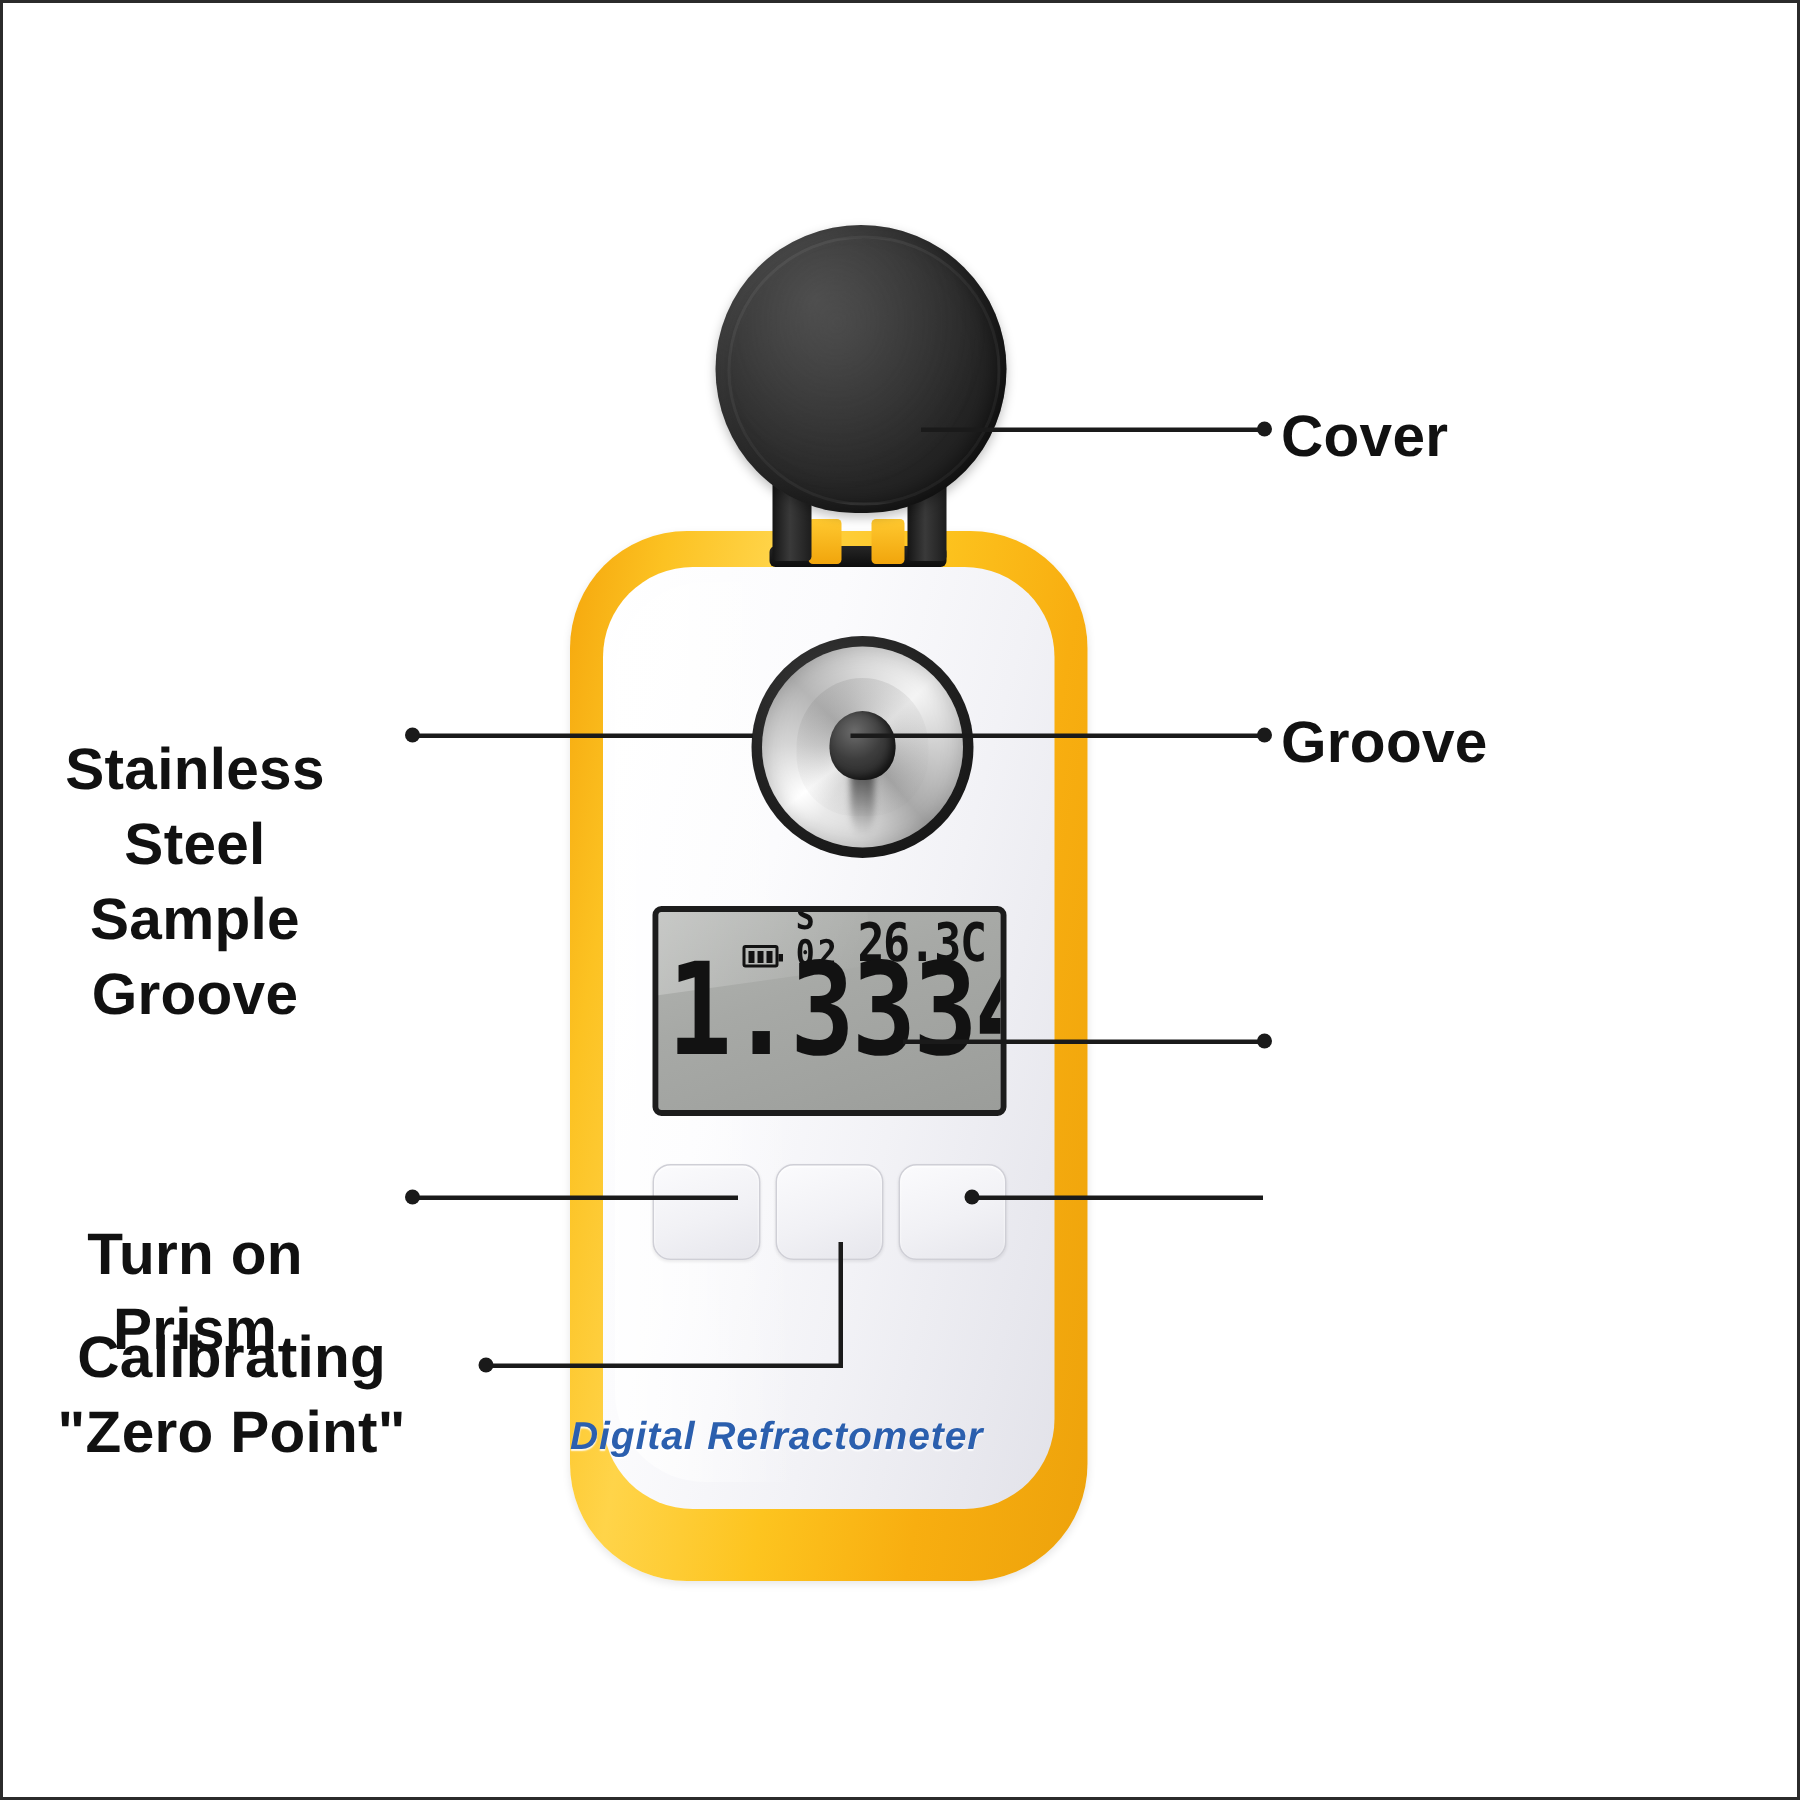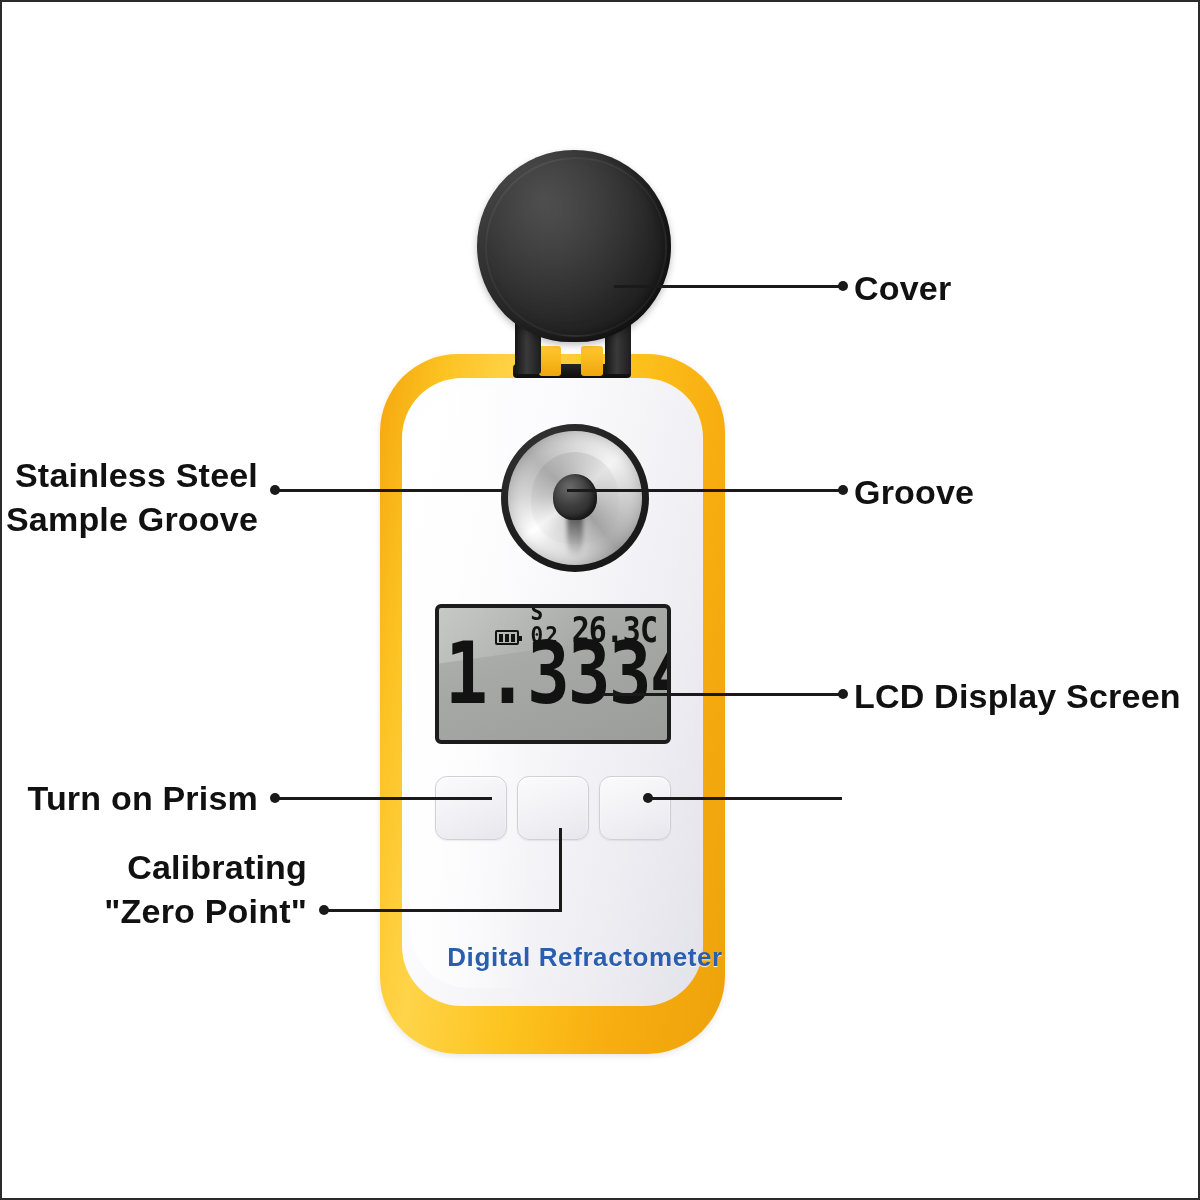--- a/index.html
+++ b/index.html
@@ -22,27 +22,27 @@
     box-sizing: border-box;
     border: 2px solid #2b2b2b;
   }
 
   
   .callout {
     position: absolute;
     color: #111111;
     font-family: "Liberation Sans", sans-serif;
     font-weight: bold;
-    font-size: 34px;
+    font-size: 39px;
     line-height: 1.28;
     letter-spacing: 0.2px;
     white-space: pre-line;
   }
   .callout.right { text-align: left; }
-  .callout.left  { text-align: right; }
+  .callout.left  { text-align: center; margin-top: 35px; }
 
   
   .leader {
     position: absolute;
     background: #1a1a1a;
   }
   .leader.h { height: 3px; }
   .leader.v { width: 3px; }
   .dot {
     position: absolute;
@@ -335,24 +335,25 @@
     box-shadow: inset 0 1px 2px rgba(255,255,255,0.95),
                 0 1px 2px rgba(0,0,0,0.07);
   }
 
   
   #brand {
     position: absolute;
     left: 0;
     top: 588px;
     width: 410px;
-    text-align: center;
+    text-align: left;
     color: #2b5fae;
     font-family: "Liberation Sans", sans-serif;
     font-weight: bold;
+    font-style: italic;
     font-size: 26px;
     letter-spacing: 0.6px;
     text-shadow: 0 1px 1px rgba(255,255,255,0.9);
   }
 </style>
 </head>
 <body>
 
 <div id="canvas">
 
@@ -428,21 +429,20 @@
   <div class="dot" style="left:268px; top:791px;"></div>
 
   <div class="leader v" style="left:557px; top:826px; height:84px;"></div>
   <div class="leader h" style="left:321px; top:907px; width:239px;"></div>
   <div class="dot" style="left:317px; top:903px;"></div>
 
   <div class="callout right" style="left:852px; top:265px;">Cover</div>
 
   <div class="callout right" style="left:852px; top:469px;">Groove</div>
 
-  <div class="callout right" style="left:852px; top:673px;">LCD Display Screen</div>
 
 
   <div class="callout left" style="left:0px; top:452px; width:256px;">Stainless Steel
 Sample Groove</div>
 
   <div class="callout left" style="left:0px; top:775px; width:256px;">Turn on Prism</div>
 
   <div class="callout left" style="left:0px; top:844px; width:305px;">Calibrating
 "Zero Point"</div>
 

